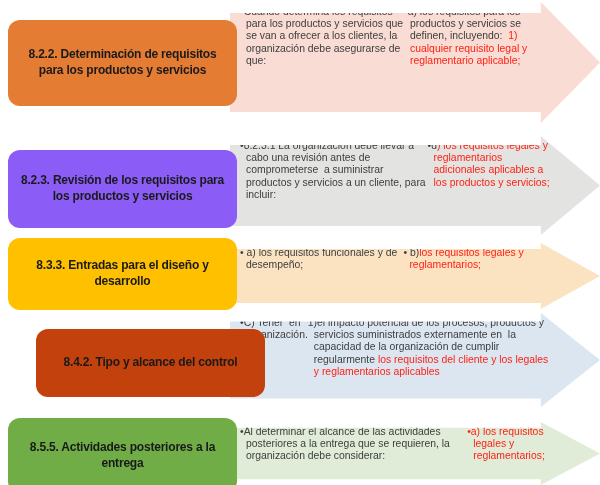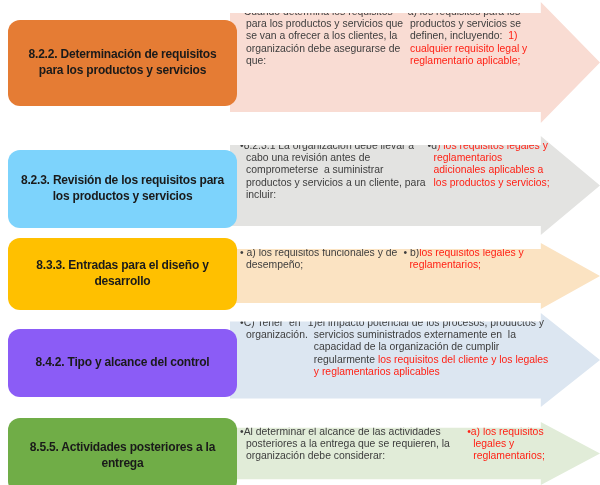--- a/index.html
+++ b/index.html
@@ -40,37 +40,37 @@
 <div id="canvas">
 
   <div class="clause-box" id="box-0" style="background-color: rgb(229, 124, 52);">
     <div class="clause-title">8.2.2.  Determinación de requisitos para los productos y servicios</div>
   </div>
   <div class="arrow" id="arrow-0" style="background-color: rgb(249, 220, 211);">
     <div class="bullet"><span>•Cuando determina los requisitos para los productos y servicios que se van a ofrecer a los clientes, la organización debe asegurarse de que:</span><span class="seg-red"></span></div>
     <div class="bullet"><span>•a) los requisitos para los productos y servicios se definen, incluyendo:  </span><span class="seg-red">1) cualquier requisito legal y reglamentario aplicable;</span></div>
   </div>
 
-  <div class="clause-box" id="box-1" style="background-color: #7dd3fc;">
+  <div class="clause-box" id="box-1" style="background-color: #8b5cf6;">
     <div class="clause-title">8.2.3.  Revisión de los requisitos para los productos y servicios</div>
   </div>
   <div class="arrow" id="arrow-1" style="background-color: rgb(227, 227, 225);">
     <div class="bullet"><span>•8.2.3.1 La organización debe llevar a cabo una revisión antes de comprometerse  a suministrar productos y servicios a un cliente, para incluir:</span><span class="seg-red"></span></div>
     <div class="bullet"><span>•d</span><span class="seg-red">) los requisitos legales y reglamentarios adicionales aplicables a los productos y servicios;</span></div>
   </div>
 
   <div class="clause-box" id="box-2" style="background-color: rgb(255, 192, 0);">
     <div class="clause-title">8.3.3.  Entradas para el diseño y desarrollo</div>
   </div>
   <div class="arrow" id="arrow-2" style="background-color: rgb(251, 227, 194);">
     <div class="bullet"><span>• a) los requisitos funcionales y de desempeño;</span><span class="seg-red"></span></div>
     <div class="bullet"><span>• b)</span><span class="seg-red">los requisitos legales y reglamentarios;</span></div>
   </div>
 
-  <div class="clause-box" id="box-3" style="background-color: #8b5cf6;">
+  <div class="clause-box" id="box-3" style="background-color: #c2410c; margin-left: 28px;">
     <div class="clause-title">8.4.2.  Tipo y alcance del control</div>
   </div>
   <div class="arrow" id="arrow-3" style="background-color: rgb(220, 230, 241);">
     <div class="bullet"><span>•C) Tener  en organización.</span><span class="seg-red"></span></div>
     <div class="bullet"><span>1)el impacto potencial de los procesos, productos y servicios suministrados externamente en  la capacidad de la organización de cumplir regularmente </span><span class="seg-red">los requisitos del cliente y los legales y reglamentarios aplicables</span></div>
   </div>
 
   <div class="clause-box" id="box-4" style="background-color: rgb(112, 173, 71);">
     <div class="clause-title">8.5.5.  Actividades posteriores a la entrega</div>
   </div>

